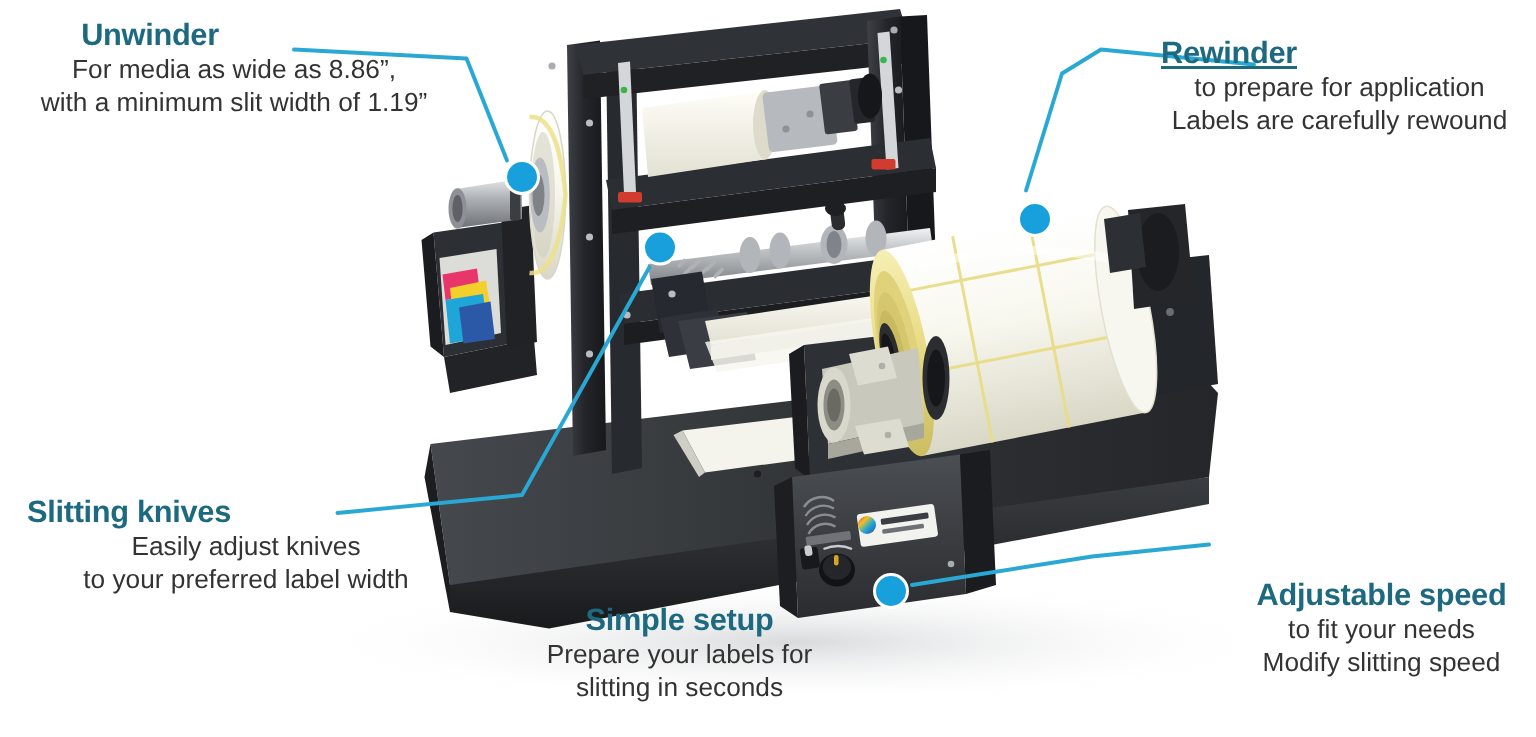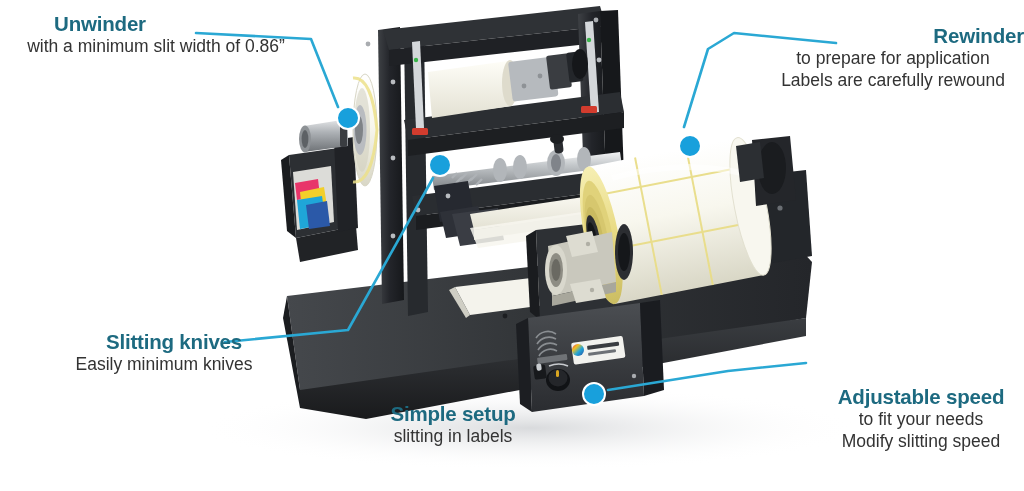--- a/index.html
+++ b/index.html
@@ -11,23 +11,23 @@
   
   .callout{position:absolute;}
   .callout .ttl{font-weight:bold;font-size:20.5px;line-height:24px;
                 color:#1d6a80;letter-spacing:-0.2px;white-space:nowrap;}
   .callout .body{font-size:17.5px;line-height:21.5px;color:#333333;}
   .ta-c{text-align:center;}
 
   #co-unwinder{left:0px;top:12px;width:312px;}
   #co-unwinder .ttl{padding-right:112px;text-align:center;}
   #co-rewinder{left:762px;top:24px;width:262px;}
-  #co-rewinder .ttl{text-align:right;padding-left:12px;}
+  #co-rewinder .ttl{text-align:left;padding-left:12px;text-decoration:underline;}
   #co-knives{left:18px;top:330px;width:292px;}
-  #co-knives .ttl{text-align:right;padding-right:68px;}
+  #co-knives .ttl{text-align:left;padding-right:68px;}
   #co-setup{left:330px;top:402px;width:246px;}
   #co-speed{left:804px;top:348px;width:234px;margin-top:37px;}
   #co-speed .ttl{text-align:center;}
 
   
   #photo,#lines{position:absolute;left:0;top:0;width:1024px;height:491px;}
   #lines{pointer-events:none;}
 </style>
 </head>
 <body>
@@ -325,37 +325,40 @@
     <g stroke="#ffffff" stroke-width="2" fill="#18a0dc">
       <circle cx="348" cy="118" r="11"></circle>
       <circle cx="690" cy="146" r="11"></circle>
       <circle cx="440" cy="165" r="11"></circle>
       <circle cx="594" cy="394" r="11"></circle>
     </g>
   </svg>
 
   <div class="callout ta-c" id="co-unwinder">
     <div class="ttl">Unwinder</div>
-    <div class="body">with a minimum slit width of 0.86”</div>
+    <div class="body">For media as wide as 8.86”,</div>
+    <div class="body">with a minimum slit width of 1.19”</div>
   </div>
 
   <div class="callout ta-c" id="co-rewinder">
     <div class="ttl">Rewinder</div>
     <div class="body">to prepare for application</div>
     <div class="body">Labels are carefully rewound</div>
   </div>
 
   <div class="callout ta-c" id="co-knives">
     <div class="ttl">Slitting knives</div>
-    <div class="body">Easily minimum knives</div>
+    <div class="body">Easily adjust knives</div>
+    <div class="body">to your preferred label width</div>
   </div>
 
   <div class="callout ta-c" id="co-setup">
     <div class="ttl">Simple setup</div>
-    <div class="body">slitting in labels</div>
+    <div class="body">Prepare your labels for</div>
+    <div class="body">slitting in seconds</div>
   </div>
 
   <div class="callout ta-c" id="co-speed">
     <div class="ttl">Adjustable speed</div>
     <div class="body">to fit your needs</div>
     <div class="body">Modify slitting speed</div>
   </div>
 
 </div>
 

